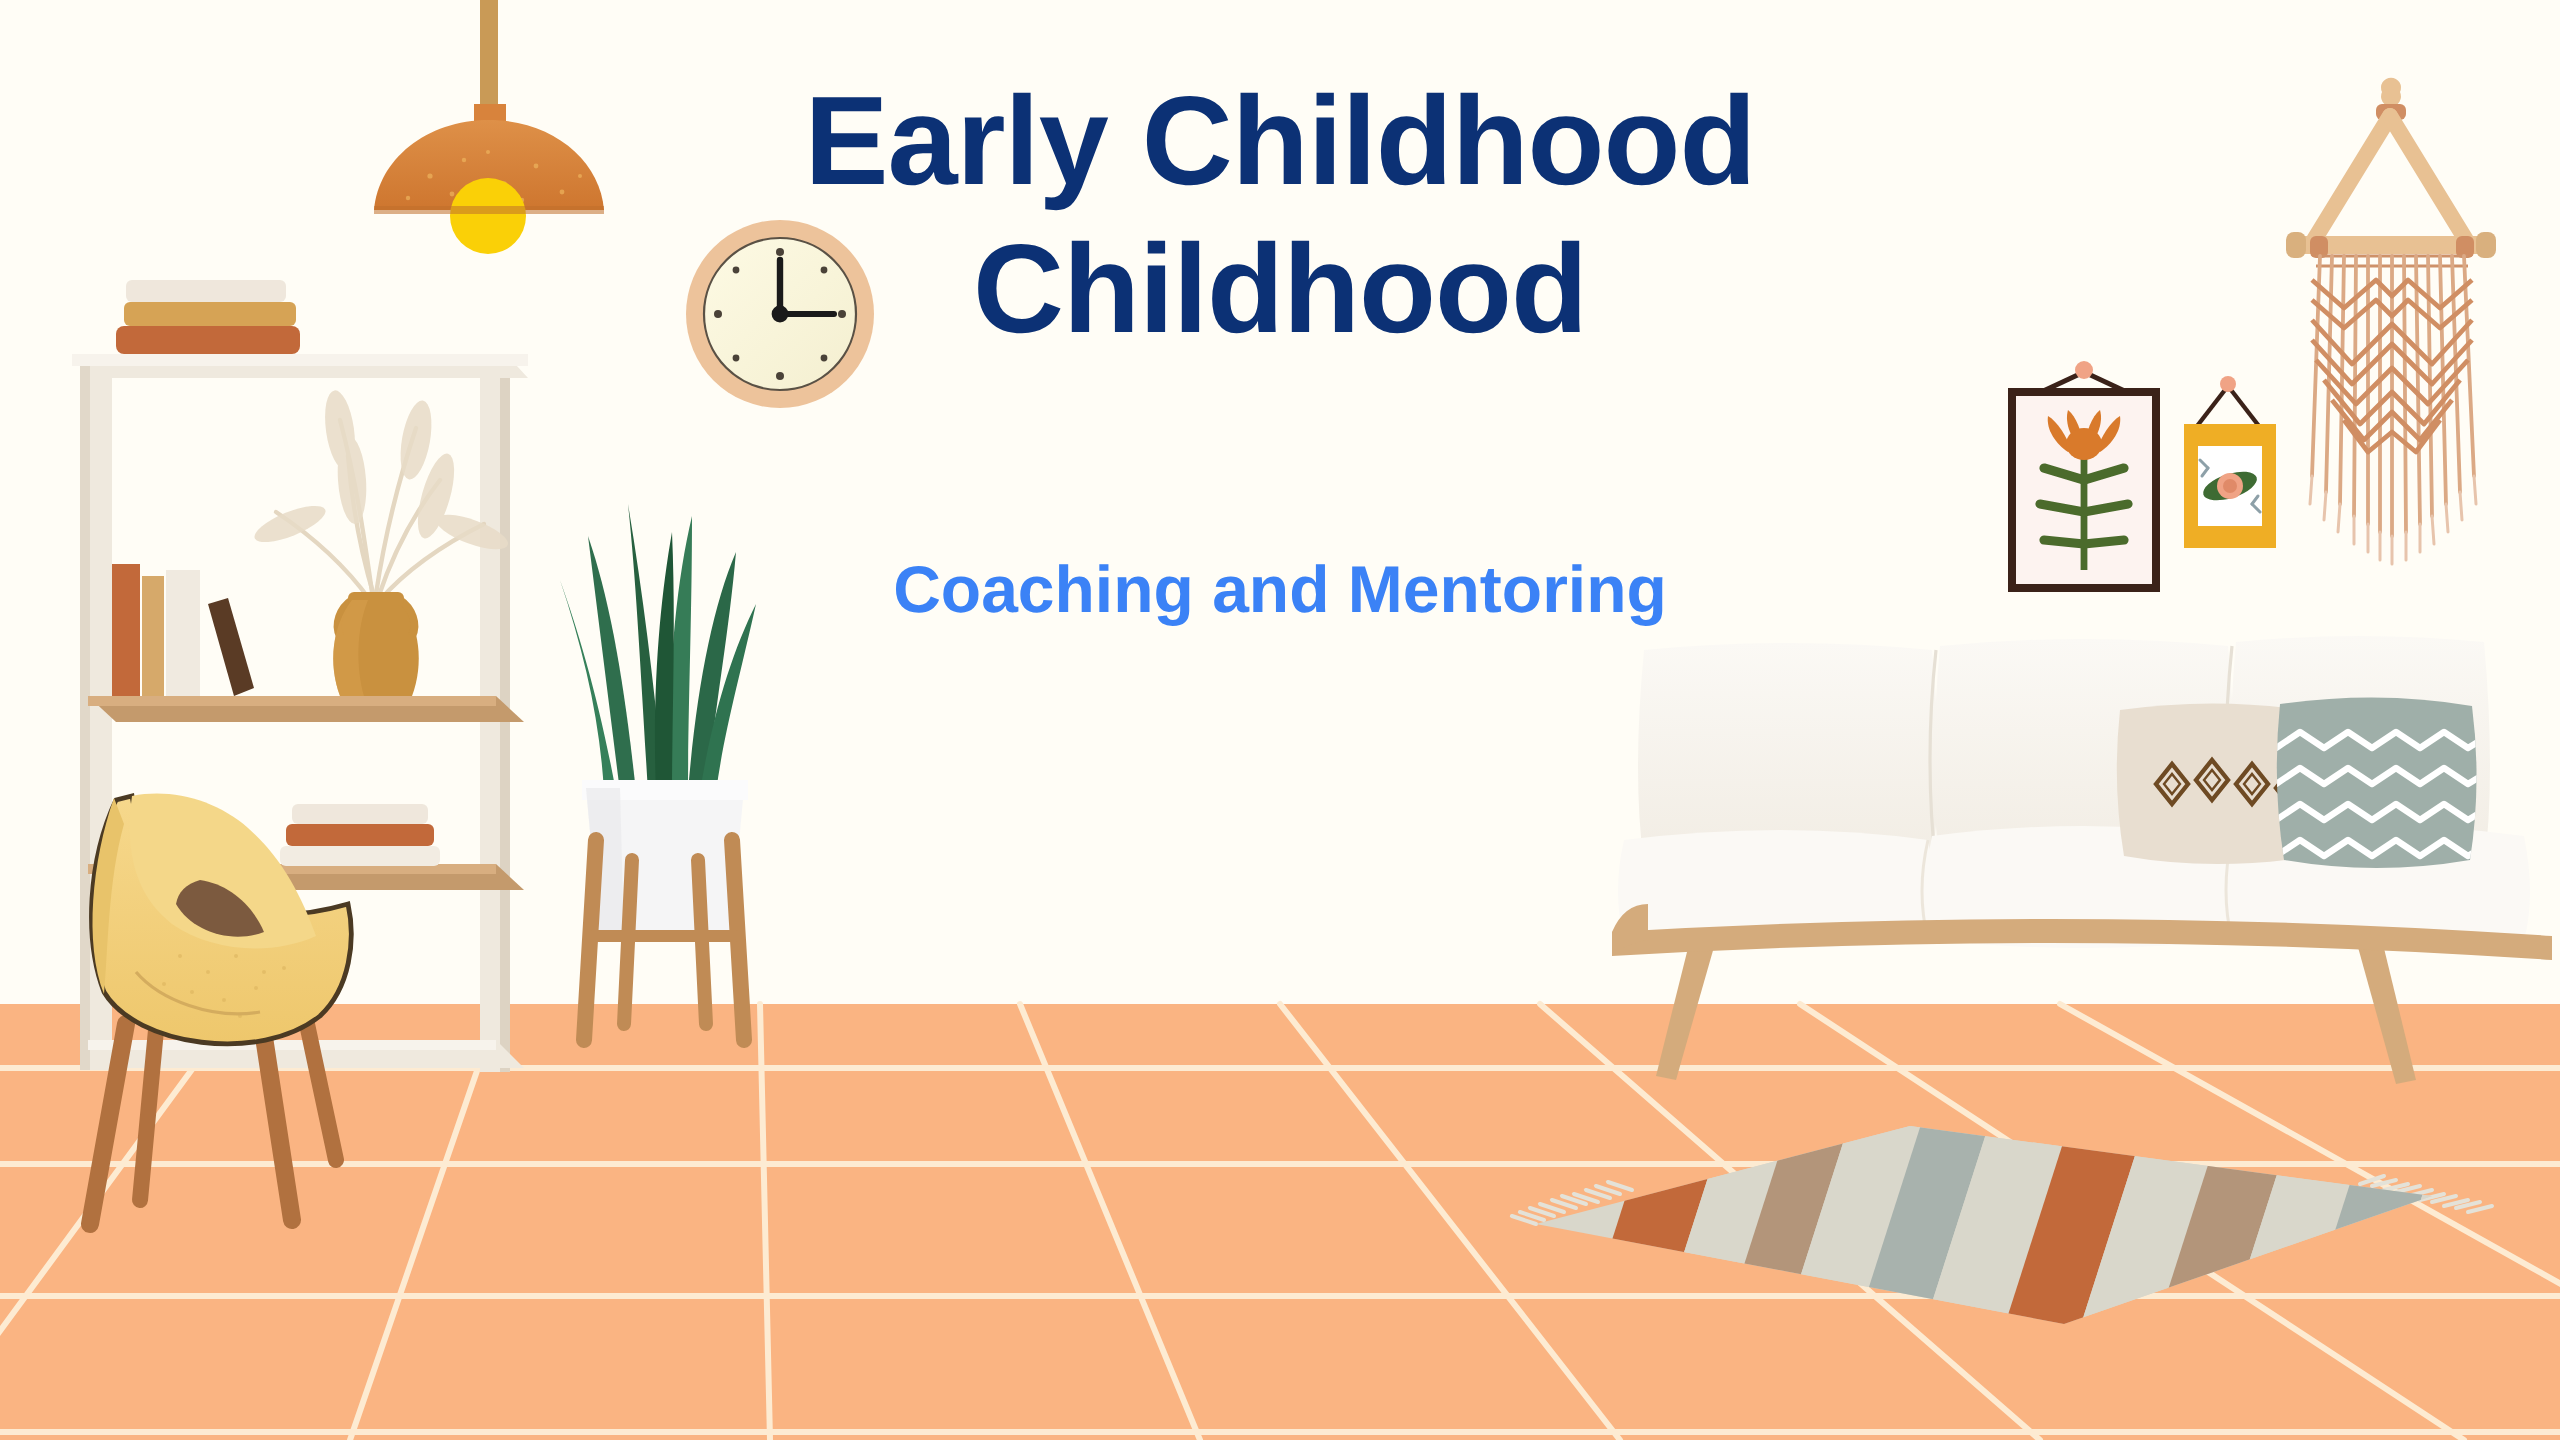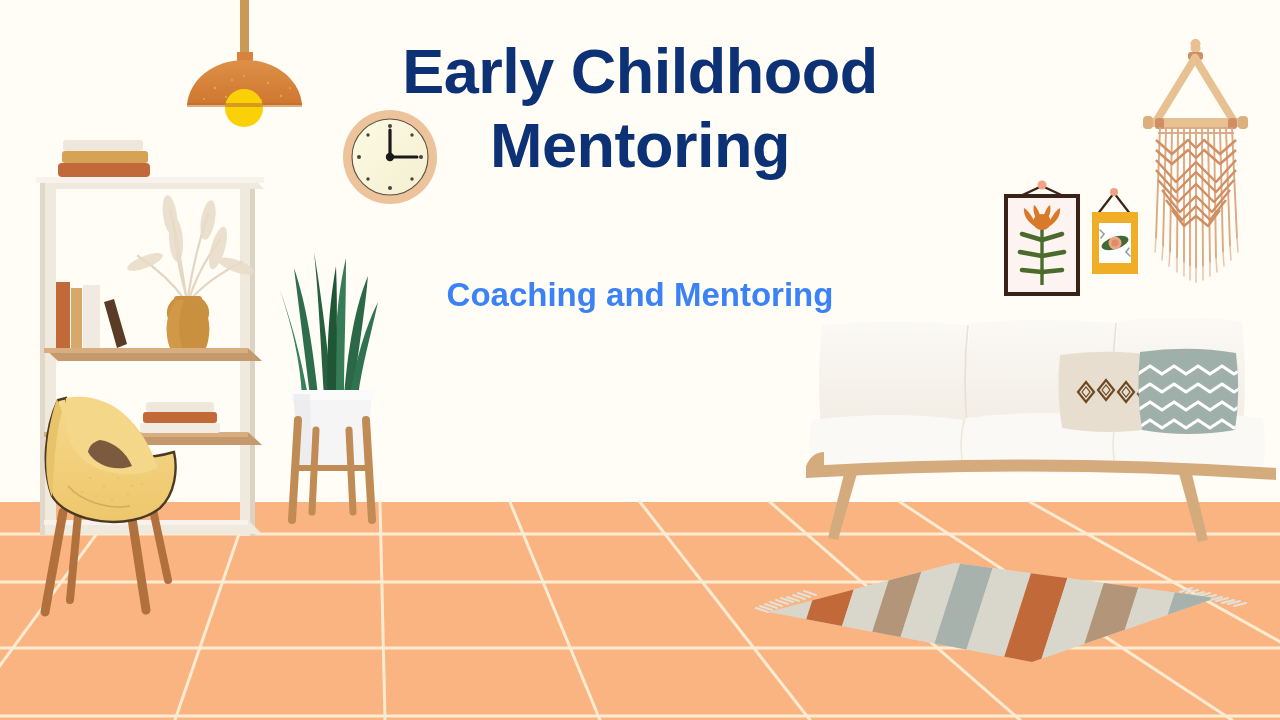--- a/index.html
+++ b/index.html
@@ -508,21 +508,21 @@
         </g>
       </g>
     </g>
 
   </svg>
 
   <div class="text-layer">
 
     <div id="title-block">
       <div class="title-line">Early Childhood</div>
-      <div class="title-line">Mentoring</div>
+      <div class="title-line">Childhood</div>
     </div>
 
     <div id="subtitle-block">
       <div class="subtitle-line">Coaching and Mentoring</div>
     </div>
 
   </div>
 
 </div>
 

